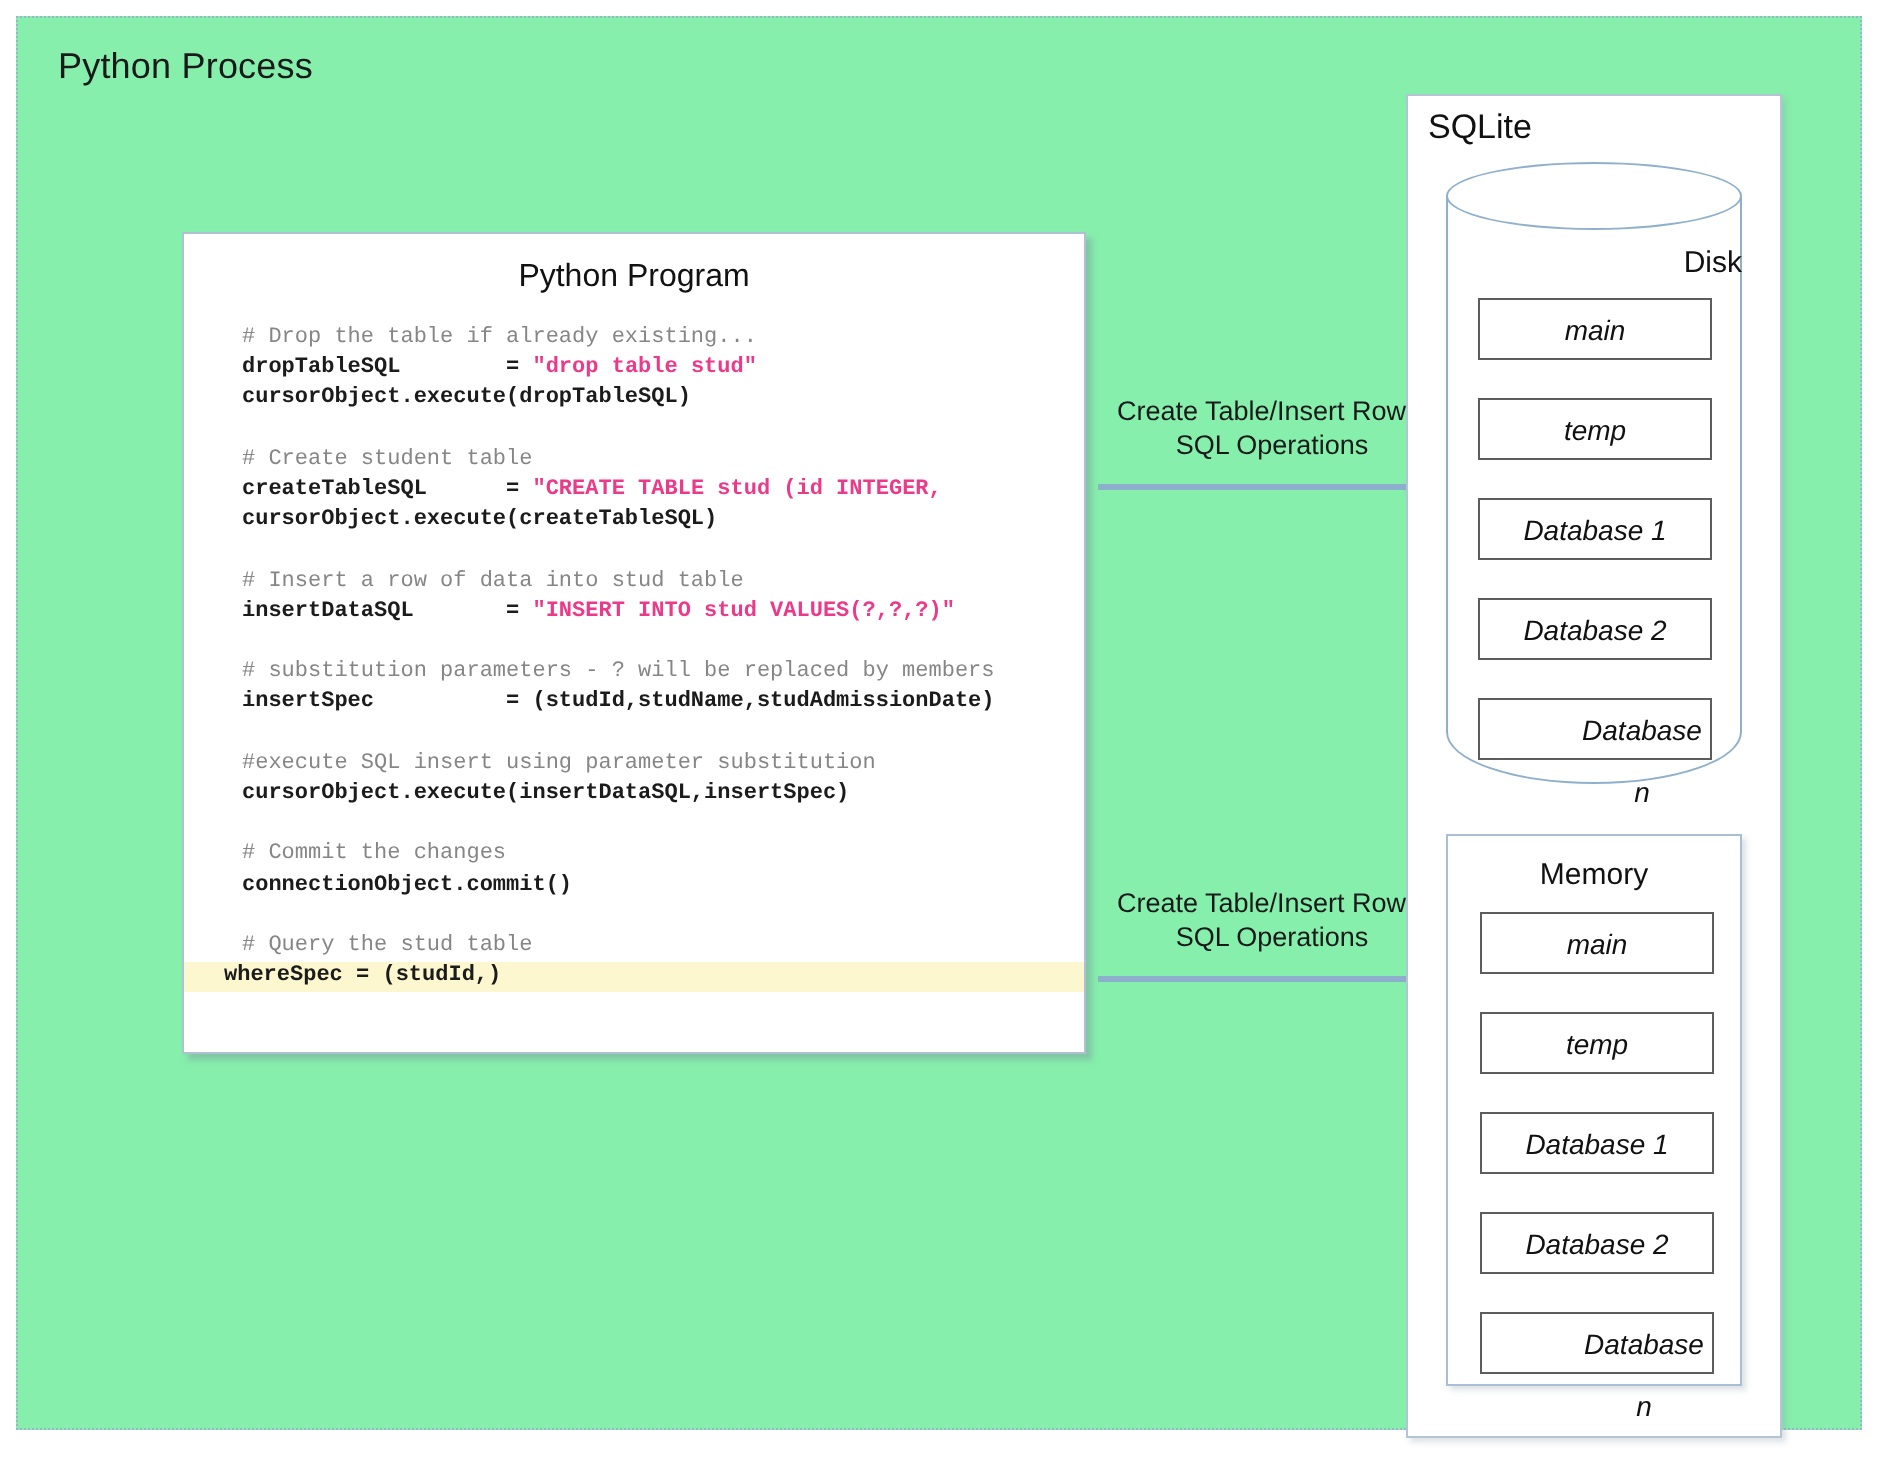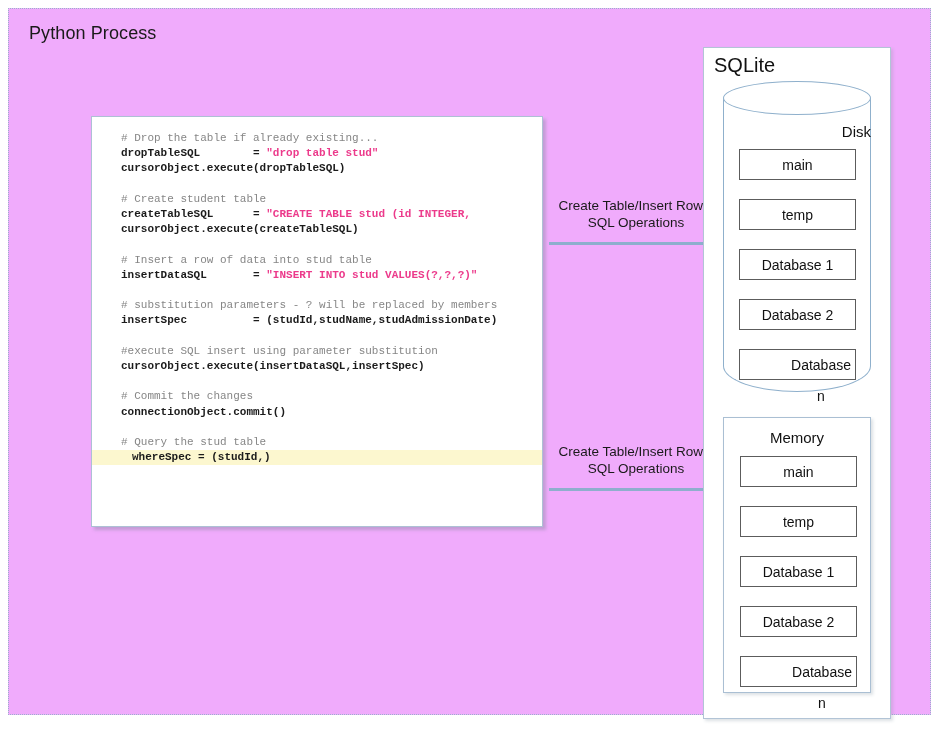--- a/index.html
+++ b/index.html
@@ -17,21 +17,21 @@
 
   
   #process-frame {
     position: absolute;
     left: 8px;
     top: 8px;
     width: 923px;
     height: 707px;
     border: 1px dotted #9bb3cc;
     box-sizing: border-box;
-    background: #f0abfc;
+    background: #86efac;
   }
   #process-title {
     position: absolute;
     left: 20px;
     top: 14px;
     font-size: 18px;
     color: #1a1a1a;
     letter-spacing: 0.1px;
     white-space: nowrap;
   }
@@ -63,39 +63,39 @@
     font-size: 11px;
     line-height: 15.2px;
     white-space: pre;
     overflow: hidden;
   }
   .code-line { white-space: pre; }
   .code-line.blank { height: 15.2px; }
   .cmt  { color: #868686; }
   .code { color: #1b1b1b; font-weight: bold; }
   .str  { color: #ec3a8b; font-weight: bold; }
-  .hl   { background: #fcf7cf; display: block; margin-left: -29px; padding-left: 40px; }
+  .hl   { background: #fcf7cf; display: block; margin-left: -29px; padding-left: 20px; }
 
   
   #sqlite-box {
     position: absolute;
     left: 694px;
     top: 38px;
     width: 188px;
     height: 672px;
     border: 1px solid #b2c4d6;
     box-sizing: border-box;
     background: #ffffff;
     box-shadow: 2px 2px 3px rgba(140,155,170,0.30);
   }
   #sqlite-label {
     position: absolute;
     left: 10px;
     top: 6px;
-    font-size: 20px;
+    font-size: 17px;
     color: #111111;
   }
 
   
   #disk-cylinder {
     position: absolute;
     left: 714px;
     top: 72px;
     width: 148px;
     height: 328px;
@@ -166,20 +166,21 @@
   .db-item {
     height: 31px;
     line-height: 31px;
     margin-bottom: 19px;
     border: 1px solid #5c5c5c;
     box-sizing: border-box;
     text-align: center;
     font-size: 14px;
     color: #111111;
     background: #ffffff;
+    font-style: italic;
   }
   .db-item:last-child { margin-bottom: 0; padding-left: 47px; }
 
   
   .arrow-group { position: absolute; }
   .arrow-label {
     position: absolute;
     width: 190px;
     text-align: center;
     font-size: 13.5px;
@@ -200,20 +201,21 @@
   }
 </style>
 </head>
 <body>
 
 <div id="process-frame">
 
   <div id="process-title">Python Process</div>
 
   <div id="program-card">
+    <div id="program-title">Python Program</div>
     <div id="code-area"><div class="code-line"><span class="cmt"># Drop the table if already existing...</span></div><div class="code-line"><span class="code">dropTableSQL        = </span><span class="str">"drop table stud"</span></div><div class="code-line"><span class="code">cursorObject.execute(dropTableSQL)</span></div><div class="code-line blank">&nbsp;</div><div class="code-line"><span class="cmt"># Create student table</span></div><div class="code-line"><span class="code">createTableSQL      = </span><span class="str">"CREATE TABLE stud (id INTEGER,</span></div><div class="code-line"><span class="code">cursorObject.execute(createTableSQL)</span></div><div class="code-line blank">&nbsp;</div><div class="code-line"><span class="cmt"># Insert a row of data into stud table</span></div><div class="code-line"><span class="code">insertDataSQL       = </span><span class="str">"INSERT INTO stud VALUES(?,?,?)"</span></div><div class="code-line blank">&nbsp;</div><div class="code-line"><span class="cmt"># substitution parameters - ? will be replaced by members</span></div><div class="code-line"><span class="code">insertSpec          = (studId,studName,studAdmissionDate)</span></div><div class="code-line blank">&nbsp;</div><div class="code-line"><span class="cmt">#execute SQL insert using parameter substitution</span></div><div class="code-line"><span class="code">cursorObject.execute(insertDataSQL,insertSpec)</span></div><div class="code-line blank">&nbsp;</div><div class="code-line"><span class="cmt"># Commit the changes</span></div><div class="code-line"><span class="code">connectionObject.commit()</span></div><div class="code-line blank">&nbsp;</div><div class="code-line"><span class="cmt"># Query the stud table</span></div><div class="code-line hl"><span class="code">whereSpec = (studId,)</span></div></div>
   </div>
 
   <div class="arrow-group" style="left:540px; top:188px; width:175px; height:60px;">
     <div class="arrow-label" style="left:-8px; top:0;">
       <div>Create Table/Insert Rows/</div>
       <div>SQL Operations</div>
     </div>
     <div class="arrow-shaft" style="left:0; top:45px; width:162px;"></div>
     <div class="arrow-head" style="left:160px; top:39px;"></div>

